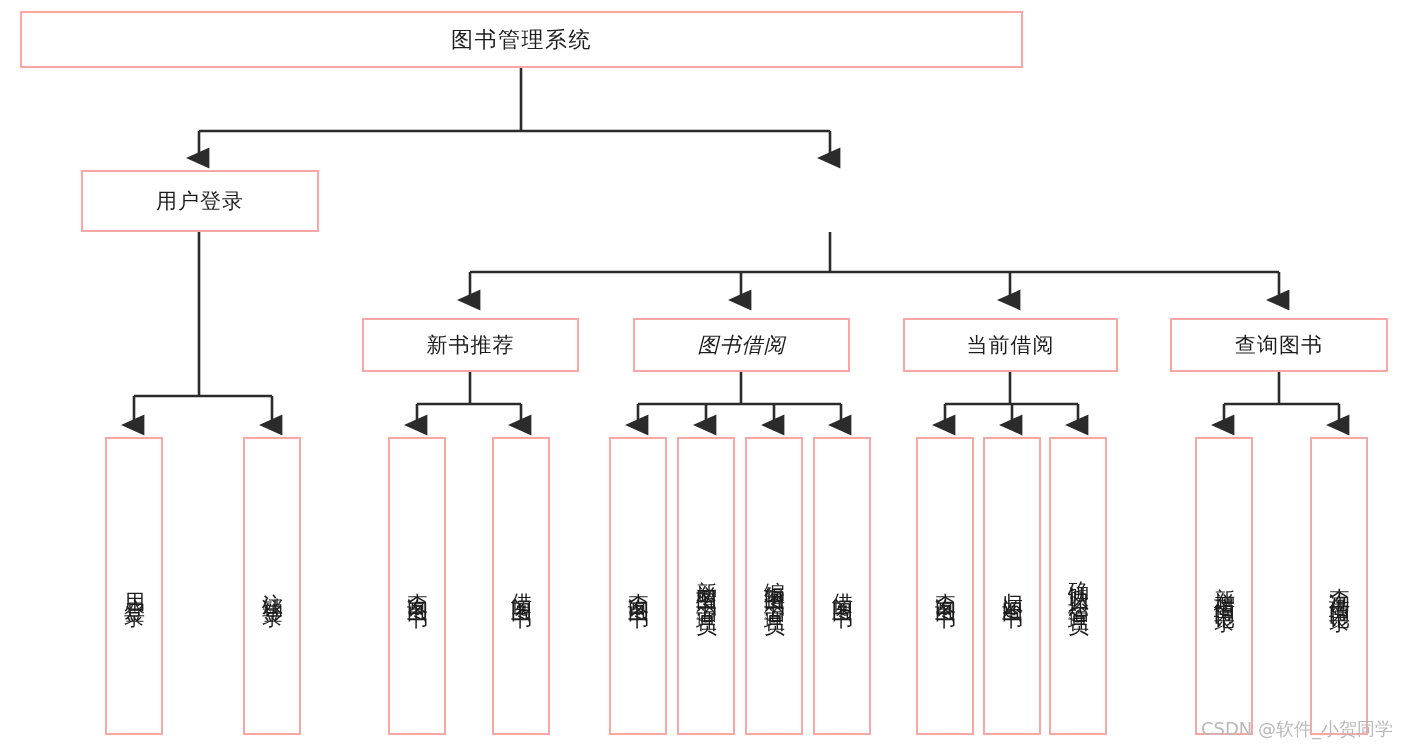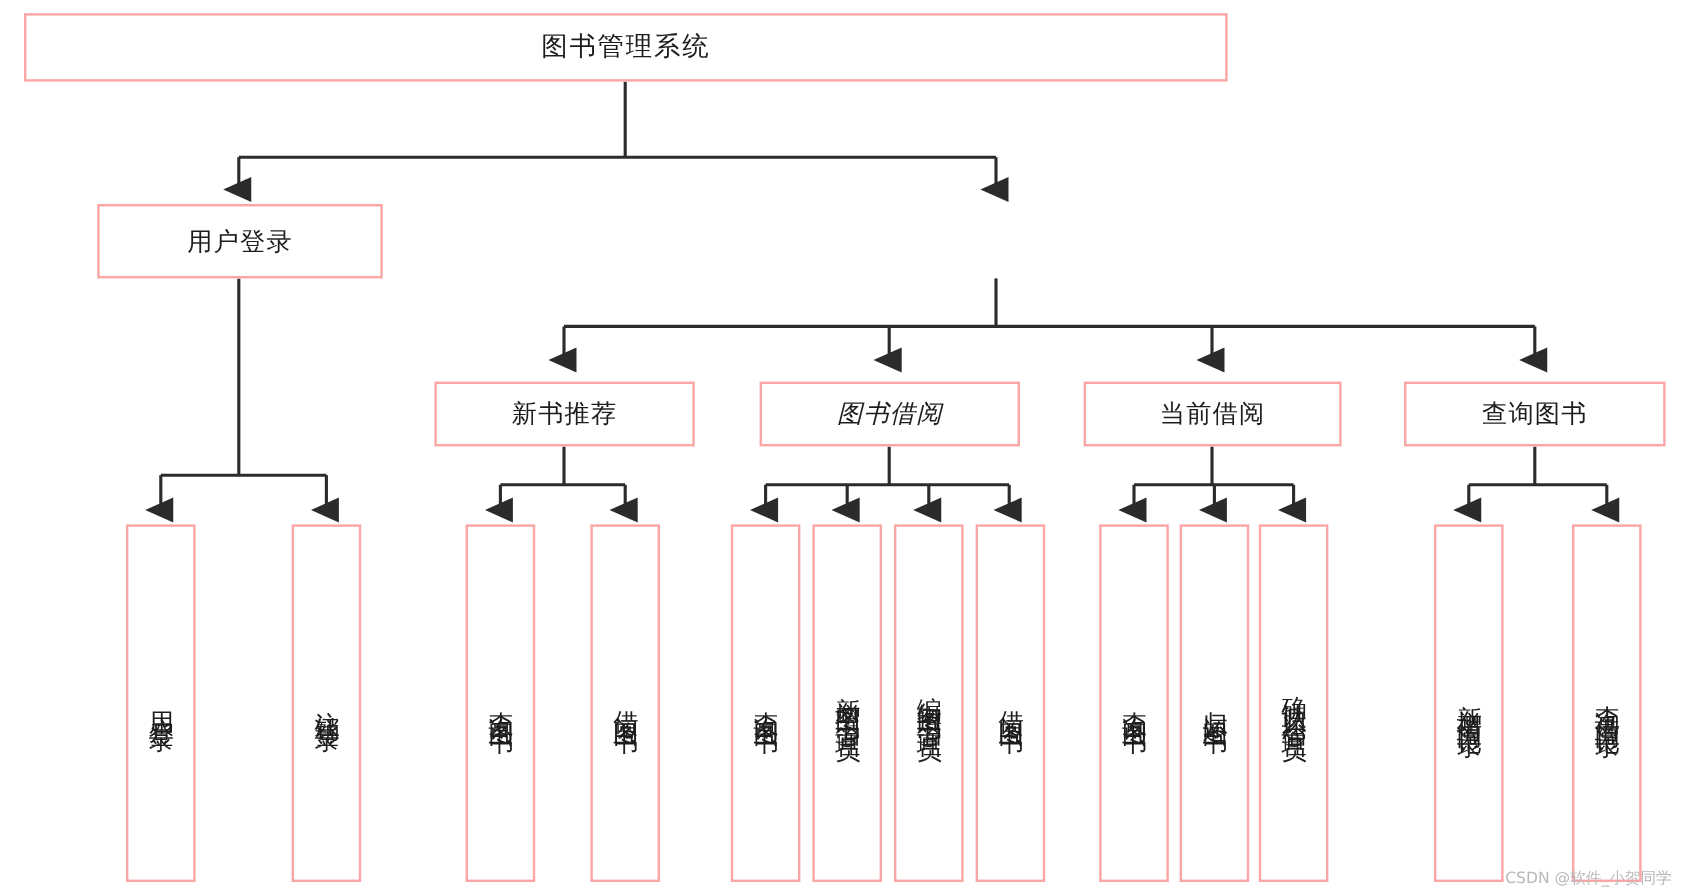--- a/index.html
+++ b/index.html
@@ -61,21 +61,21 @@
     writing-mode: vertical-rl;
     text-orientation: upright;
     font-size: 21px;
     letter-spacing: 5px;
     line-height: 1;
   }
   .watermark {
     position: absolute;
     right: 12px;
     bottom: 6px;
-    font-size: 13px;
+    font-size: 18px;
     color: #b9b9b9;
     z-index: 5;
     white-space: nowrap;
     font-family: "DejaVu Sans", "Liberation Sans", sans-serif;
   }
 </style>
 </head>
 <body>
 
 <div id="canvas">

